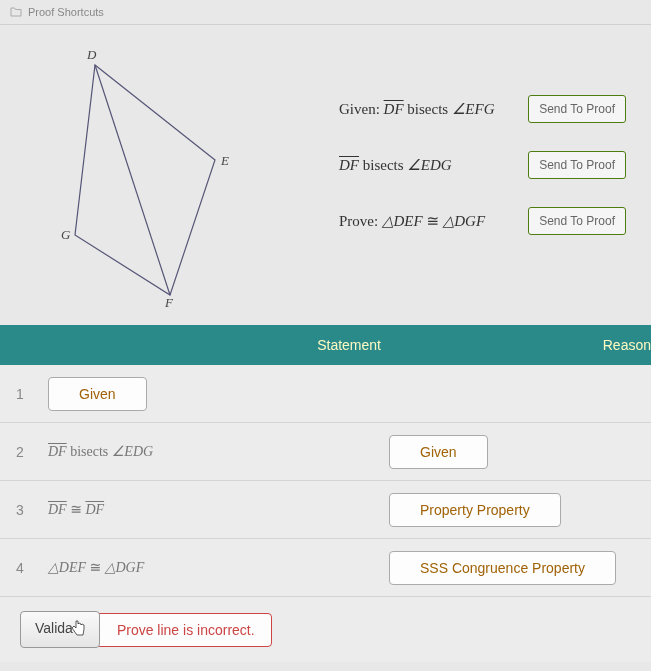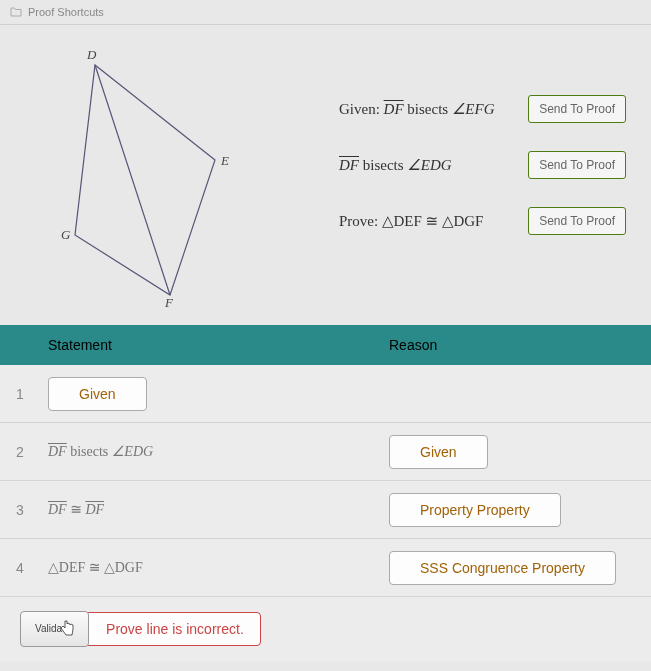--- a/index.html
+++ b/index.html
@@ -56,39 +56,40 @@
     }
     .gp-row {
       display: flex;
       align-items: center;
       justify-content: space-between;
       gap: 10px;
     }
     .gp-text { white-space: nowrap; font-family: "Times New Roman", serif; }
     .overline { text-decoration: overline; font-style: italic; }
     .angle { font-style: italic; }
-    .triangle { }
+    .triangle { font-style: italic; }
     .send-btn {
       border: 1px solid #4d7c0f;
       background: #f5f5f5;
       color: #666;
       font-size: 12px;
       padding: 6px 10px;
       border-radius: 3px;
       cursor: pointer;
       white-space: nowrap;
     }
 
     .table-area { margin-top: 10px; }
     .table-header {
       display: flex;
       background: #2a8a8a;
-      color: #000000;
+      color: #fef9c3;
       font-size: 14px;
       padding: 12px 0;
+      text-align: right;
     }
     .col-num { width: 40px; text-align: center; }
     .col-statement { flex: 1; padding-left: 8px; }
     .col-reason { width: 270px; padding-left: 8px; }
 
     .table-row {
       display: flex;
       align-items: center;
       border-bottom: 1px solid #d5d5d5;
       background: #ececec;
@@ -121,21 +122,21 @@
       align-items: center;
       gap: 0;
       padding: 14px 20px;
       background: #ececec;
     }
     .validate-btn {
       border: 1px solid #999;
       background: linear-gradient(#fafafa,#e5e5e5);
       padding: 8px 14px;
       border-radius: 4px;
-      font-size: 10px;
+      font-size: 14px;
       color: #444;
       cursor: pointer;
       position: relative;
       z-index: 2;
     }
     .error-bubble {
       position: relative;
       border: 1.5px solid #c44;
       color: #c44;
       background: #fdfdfd;

